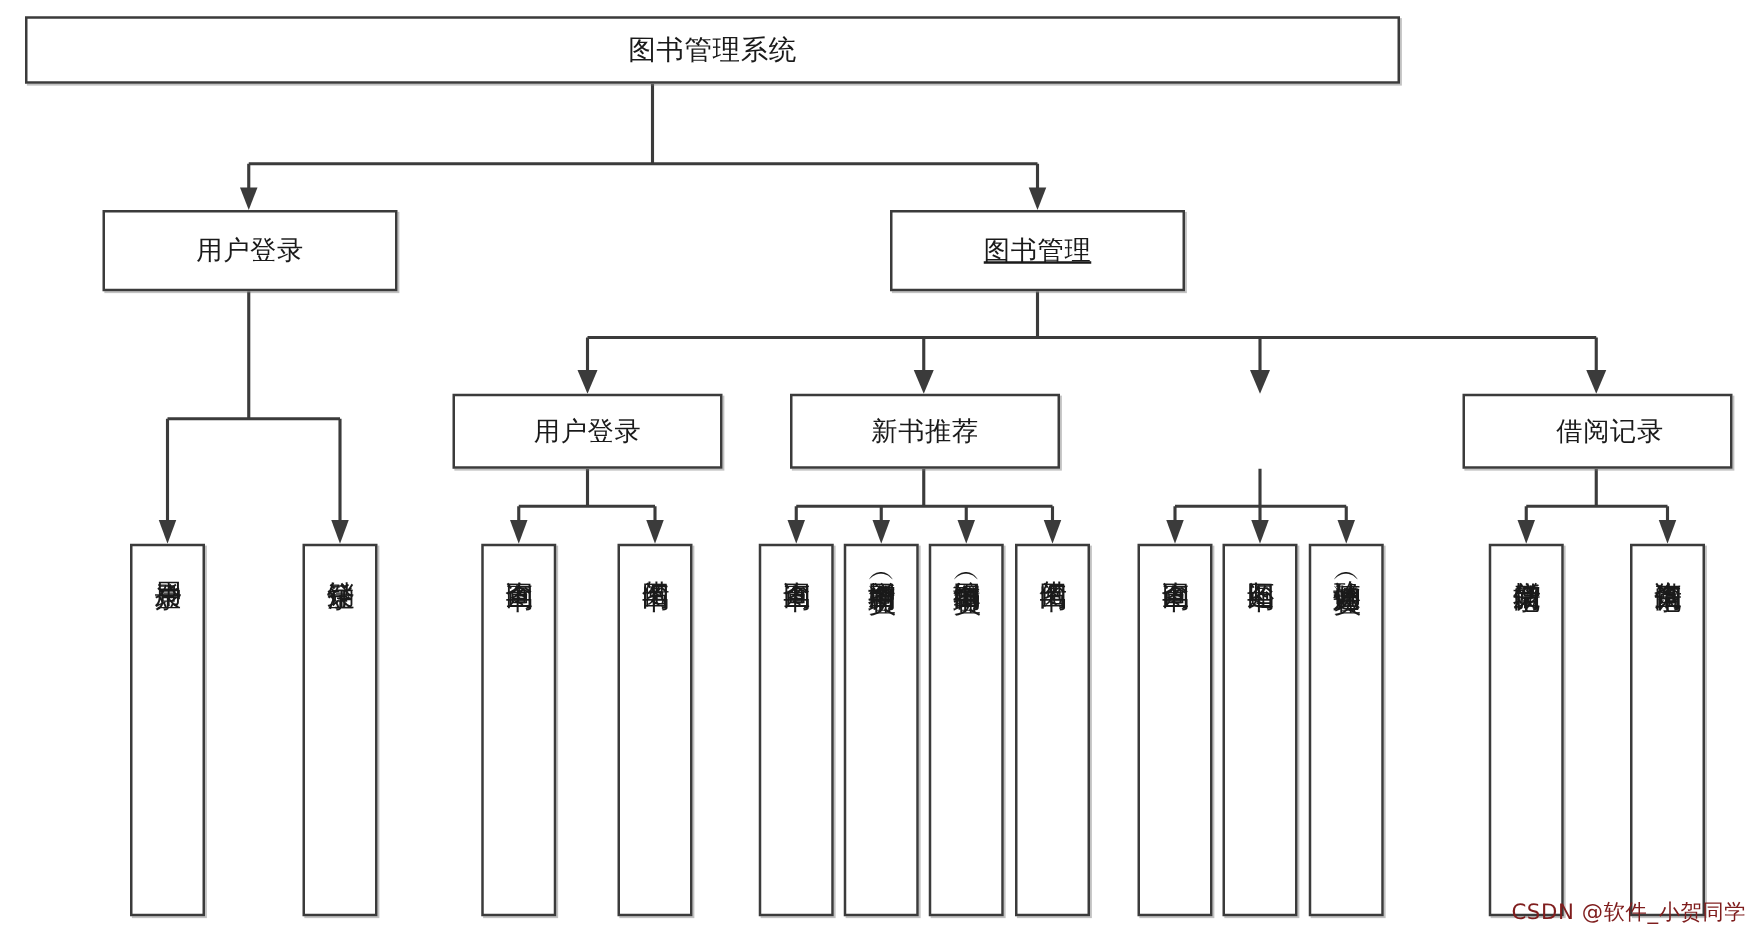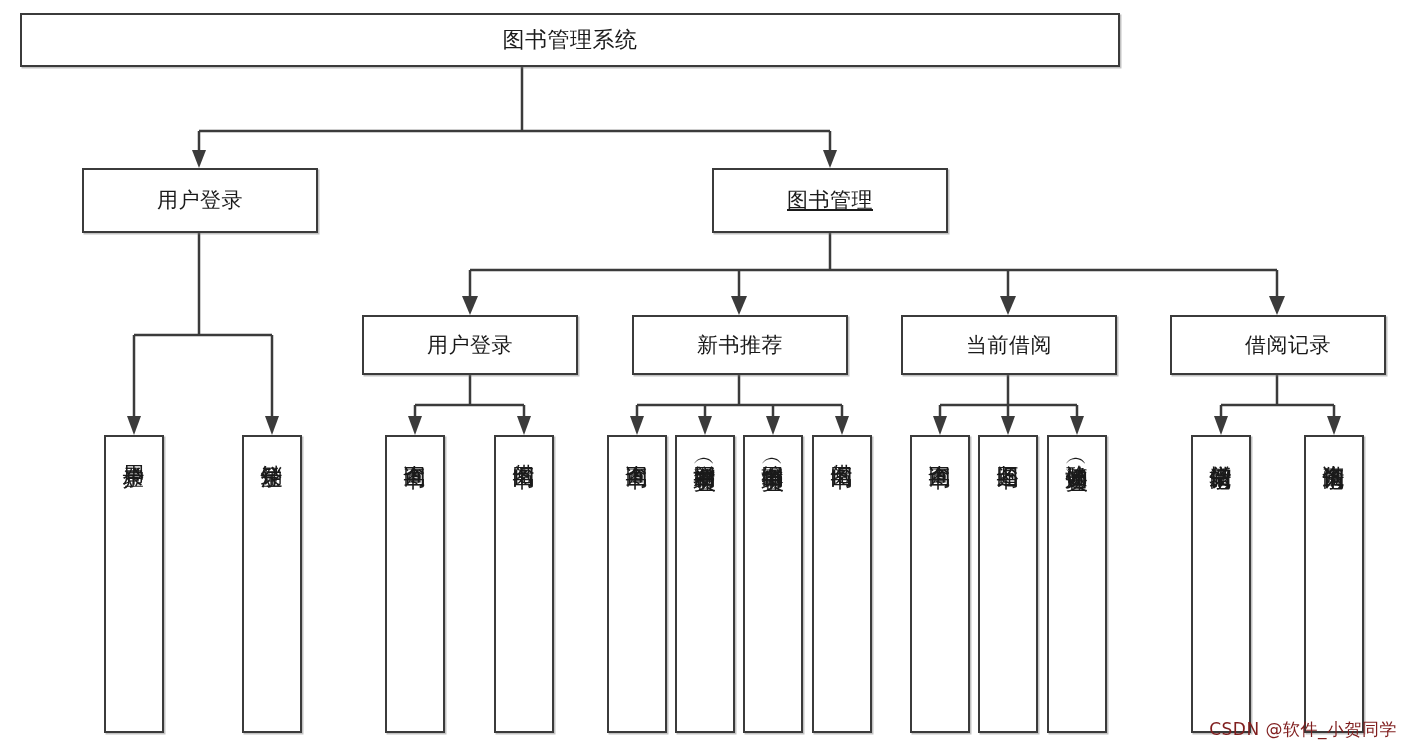--- a/index.html
+++ b/index.html
@@ -153,23 +153,20 @@
   <div class="node h" style="left:712px; top:168px; width:236px; height:65px;text-decoration:underline;">
     <span class="label">图书管理</span>
   </div>
 
   <div class="node h" style="left:362px; top:315px; width:216px; height:60px;">
     <span class="label">用户登录</span>
   </div>
   <div class="node h" style="left:632px; top:315px; width:216px; height:60px;">
     <span class="label">新书推荐</span>
   </div>
-  <div class="node h" style="left:901px; top:315px; width:216px; height:60px;">
-    <span class="label">当前借阅</span>
-  </div>
   <div class="node h" style="left:1170px; top:315px; width:216px; height:60px;padding-left:20px;">
     <span class="label">借阅记录</span>
   </div>
 
   <div class="node v" style="left:104px; top:435px; width:60px; height:298px;">
     <span class="label">用户登录</span>
   </div>
   <div class="node v" style="left:242px; top:435px; width:60px; height:298px;">
     <span class="label">注销登录</span>
   </div>

